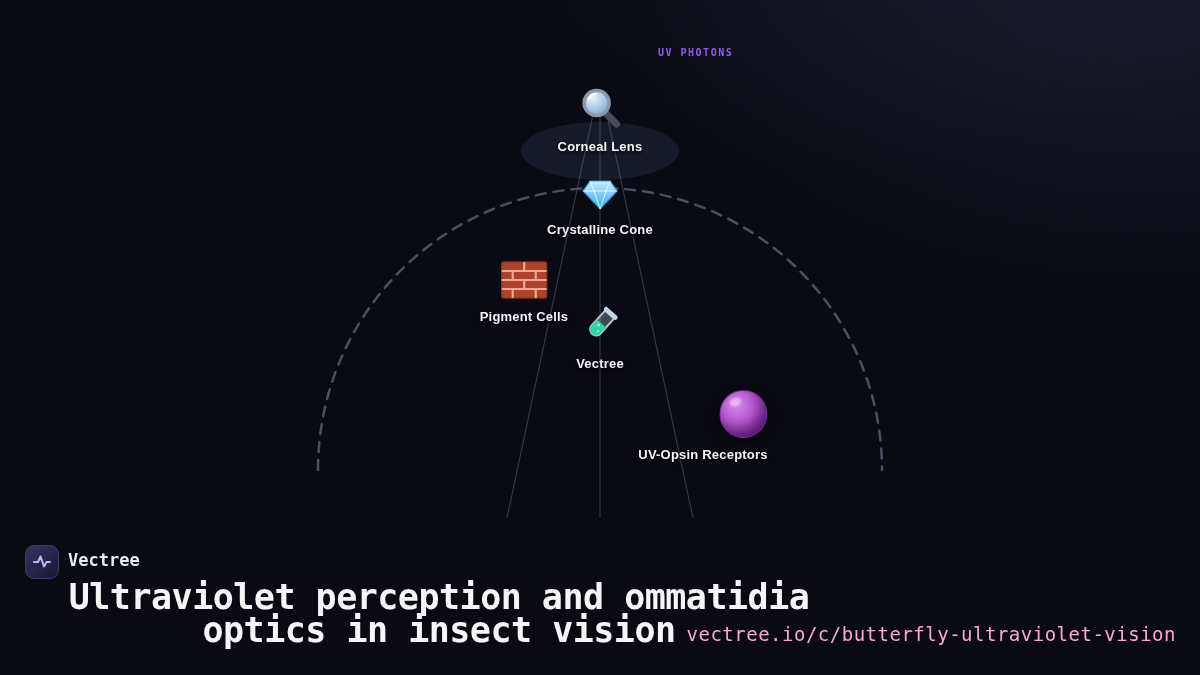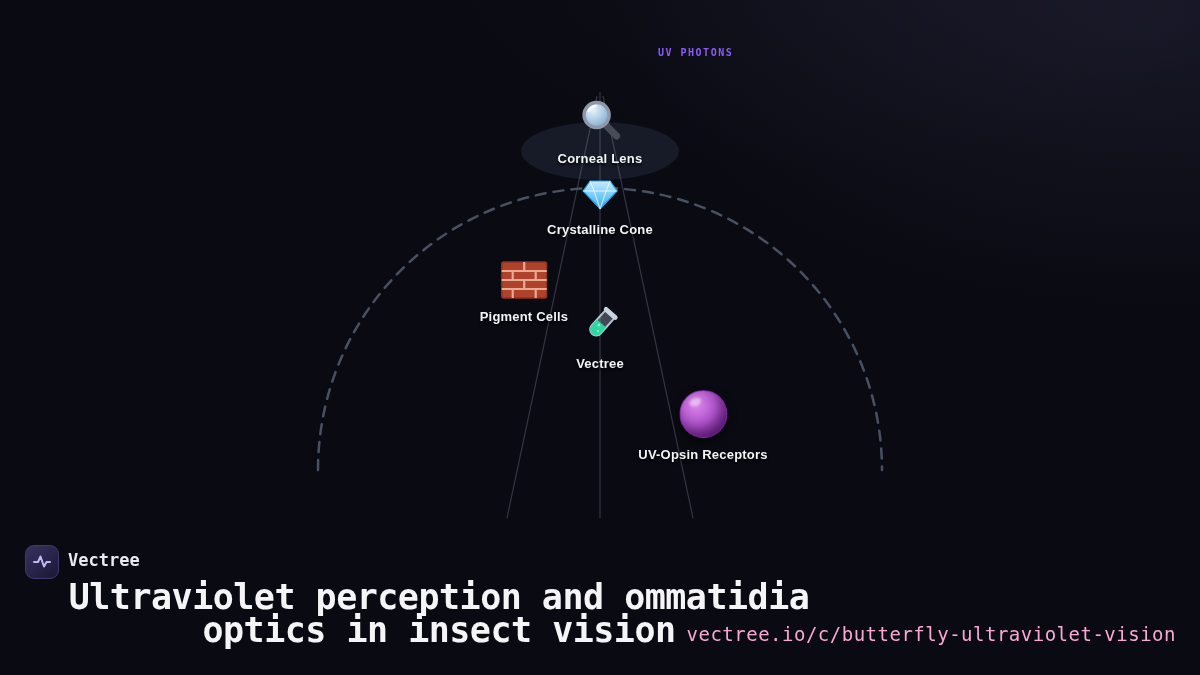--- a/index.html
+++ b/index.html
@@ -21,25 +21,25 @@
     position:absolute;display:flex;flex-direction:column;align-items:center;
     transform:translateX(-50%);
   }
   .node-icon{display:flex;align-items:center;justify-content:center;}
   .node-label{
     margin-top:9px;
     font-family:"Liberation Sans",sans-serif;font-weight:bold;
     font-size:13px;color:#f3f4f6;white-space:nowrap;letter-spacing:.2px;
     text-shadow:0 2px 3px rgba(0,0,0,.9);
   }
-  #node-corneal{left:600px;top:98px;}
+  #node-corneal{left:600px;top:86px;}
   #node-cone{left:600px;top:177px;}
   #node-pigment{left:524px;top:260px;}
   #node-rhabdom{left:600px;top:303px;}
-  #node-opsin{left:703px;top:390px;}
+  #node-opsin{left:703px;top:390px;align-items:flex-end;}
   
   .uv-caption{
     position:absolute;left:610px;top:47px;
     font-family:"DejaVu Sans Mono","Liberation Mono",monospace;
     font-size:10px;font-weight:bold;letter-spacing:1.5px;color:#8b5cf6;margin-left:48px;
   }
   
   .sphere{
     width:46px;height:46px;border-radius:50%;position:relative;
     background:radial-gradient(circle at 35% 30%, #d887e8, #b052cc 45%, #8a2bb0 75%, #6e1f95);

